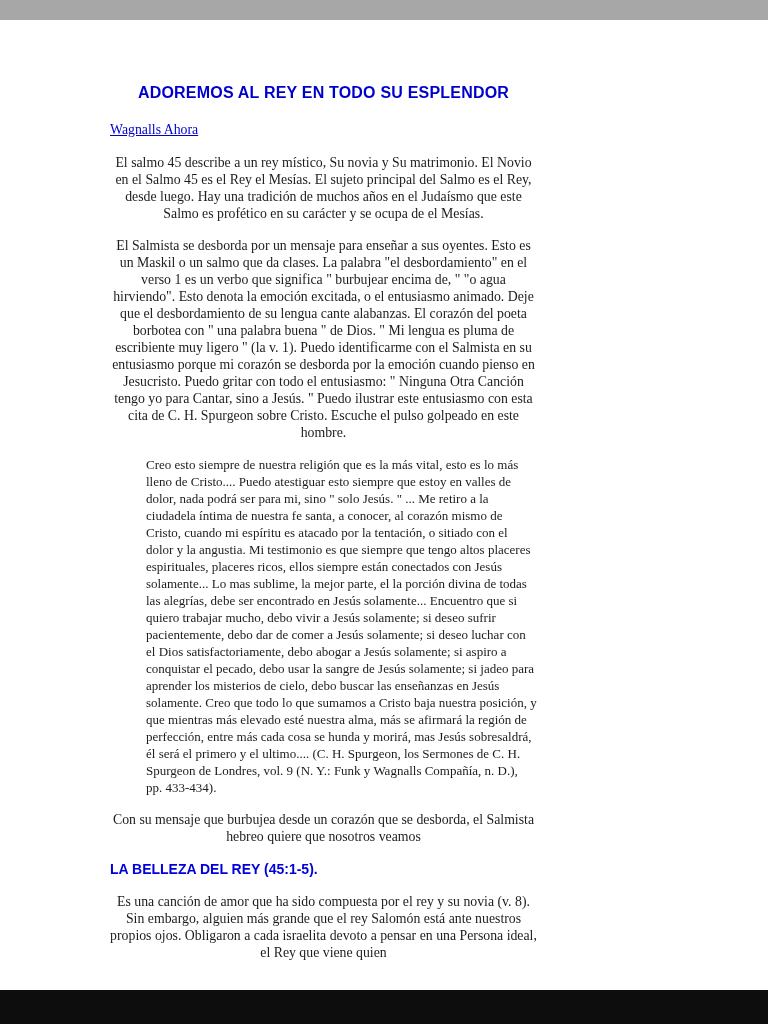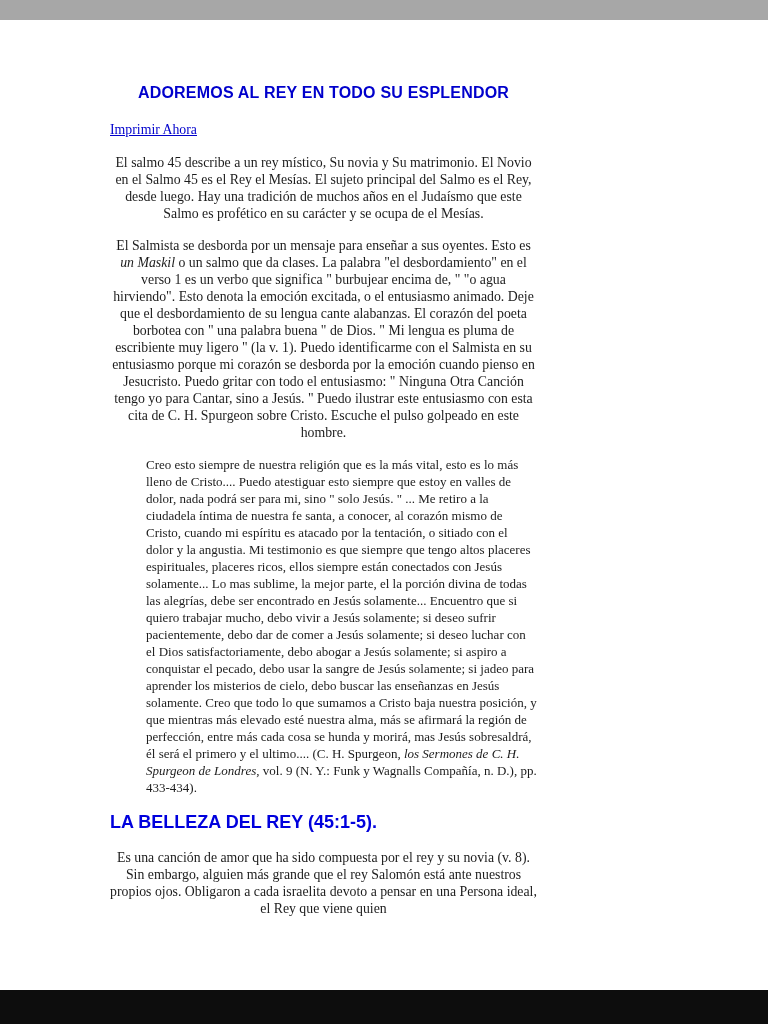--- a/index.html
+++ b/index.html
@@ -53,43 +53,44 @@
   }
   blockquote.quote-block {
     font-size: 13px;
     line-height: 17px;
     margin: 0 0 15px 36px;
     padding: 0;
   }
   h2.section-heading {
     font-family: "Liberation Sans", sans-serif;
     font-weight: bold;
-    font-size: 18px;
+    font-size: 14px;
     color: #0000dd;
     margin: 16px 0 16px 0;
   }
-  .italic { font-style: italic; }
+  .italic { }
 </style>
 </head>
 <body>
 
 <div class="top-strip"></div>
 
 <div class="page-content">
 
   <h1 class="doc-title">ADOREMOS AL REY EN TODO SU ESPLENDOR</h1>
 
-  <a class="print-link" href="#">Imprimir Ahora</a>
+  <a class="print-link" href="#">Wagnalls Ahora</a>
 
   <p class="body"><span>El salmo 45 describe a un rey místico, Su novia y Su matrimonio. El Novio en el Salmo 45 es el Rey el Mesías. El sujeto principal del Salmo es el Rey, desde luego. Hay una tradición de muchos años en el Judaísmo que este Salmo es profético en su carácter y se ocupa de el Mesías.</span></p>
 
   <p class="body"><span>El Salmista se desborda por un mensaje para enseñar a sus oyentes. Esto es </span><span class="italic">un Maskil</span><span> o un salmo que da clases. La palabra "el desbordamiento" en el verso 1 es un verbo que significa " burbujear encima de, " "o agua hirviendo". Esto denota la emoción excitada, o el entusiasmo animado. Deje que el desbordamiento de su lengua cante alabanzas. El corazón del poeta borbotea con " una palabra buena " de Dios. " Mi lengua es pluma de escribiente muy ligero " (la v. 1). Puedo identificarme con el Salmista en su entusiasmo porque mi corazón se desborda por la emoción cuando pienso en Jesucristo. Puedo gritar con todo el entusiasmo: " Ninguna Otra Canción tengo yo para Cantar, sino a Jesús. " Puedo ilustrar este entusiasmo con esta cita de C. H. Spurgeon sobre Cristo. Escuche el pulso golpeado en este hombre.</span></p>
 
   <blockquote class="quote-block"><span>Creo esto siempre de nuestra religión que es la más vital, esto es lo más lleno de Cristo.... Puedo atestiguar esto siempre que estoy en valles de dolor, nada podrá ser para mi, sino " solo Jesús. " ... Me retiro a la ciudadela íntima de nuestra fe santa, a conocer, al corazón mismo de Cristo, cuando mi espíritu es atacado por la tentación, o sitiado con el dolor y la angustia. Mi testimonio es que siempre que tengo altos placeres espirituales, placeres ricos, ellos siempre están conectados con Jesús solamente... Lo mas sublime, la mejor parte, el la porción divina de todas las alegrías, debe ser encontrado en Jesús solamente... Encuentro que si quiero trabajar mucho, debo vivir a Jesús solamente; si deseo sufrir pacientemente, debo dar de comer a Jesús solamente; si deseo luchar con el Dios satisfactoriamente, debo abogar a Jesús solamente; si aspiro a conquistar el pecado, debo usar la sangre de Jesús solamente; si jadeo para aprender los misterios de cielo, debo buscar las enseñanzas en Jesús solamente. Creo que todo lo que sumamos a Cristo baja nuestra posición, y que mientras más elevado esté nuestra alma, más se afirmará la región de perfección, entre más cada cosa se hunda y morirá, mas Jesús sobresaldrá, él será el primero y el ultimo.... (C. H. Spurgeon, </span><span class="italic">los Sermones de C. H. Spurgeon de Londres</span><span>, vol. 9 (N. Y.: Funk y Wagnalls Compañía, n. D.), pp. 433-434).</span></blockquote>
 
+  <p class="body"><span>Con su mensaje que burbujea desde un corazón que se desborda, el Salmista hebreo quiere que nosotros veamos</span></p>
 
   <h2 class="section-heading">LA BELLEZA DEL REY (45:1-5).</h2>
 
 
   <p class="body"><span>Es una canción de amor que ha sido compuesta por el rey y su novia (v. 8). Sin embargo, alguien más grande que el rey Salomón está ante nuestros propios ojos. Obligaron a cada israelita devoto a pensar en una Persona ideal, el Rey que viene quien</span></p>
 
 </div>
 
 <div class="separator-bar"></div>
 

